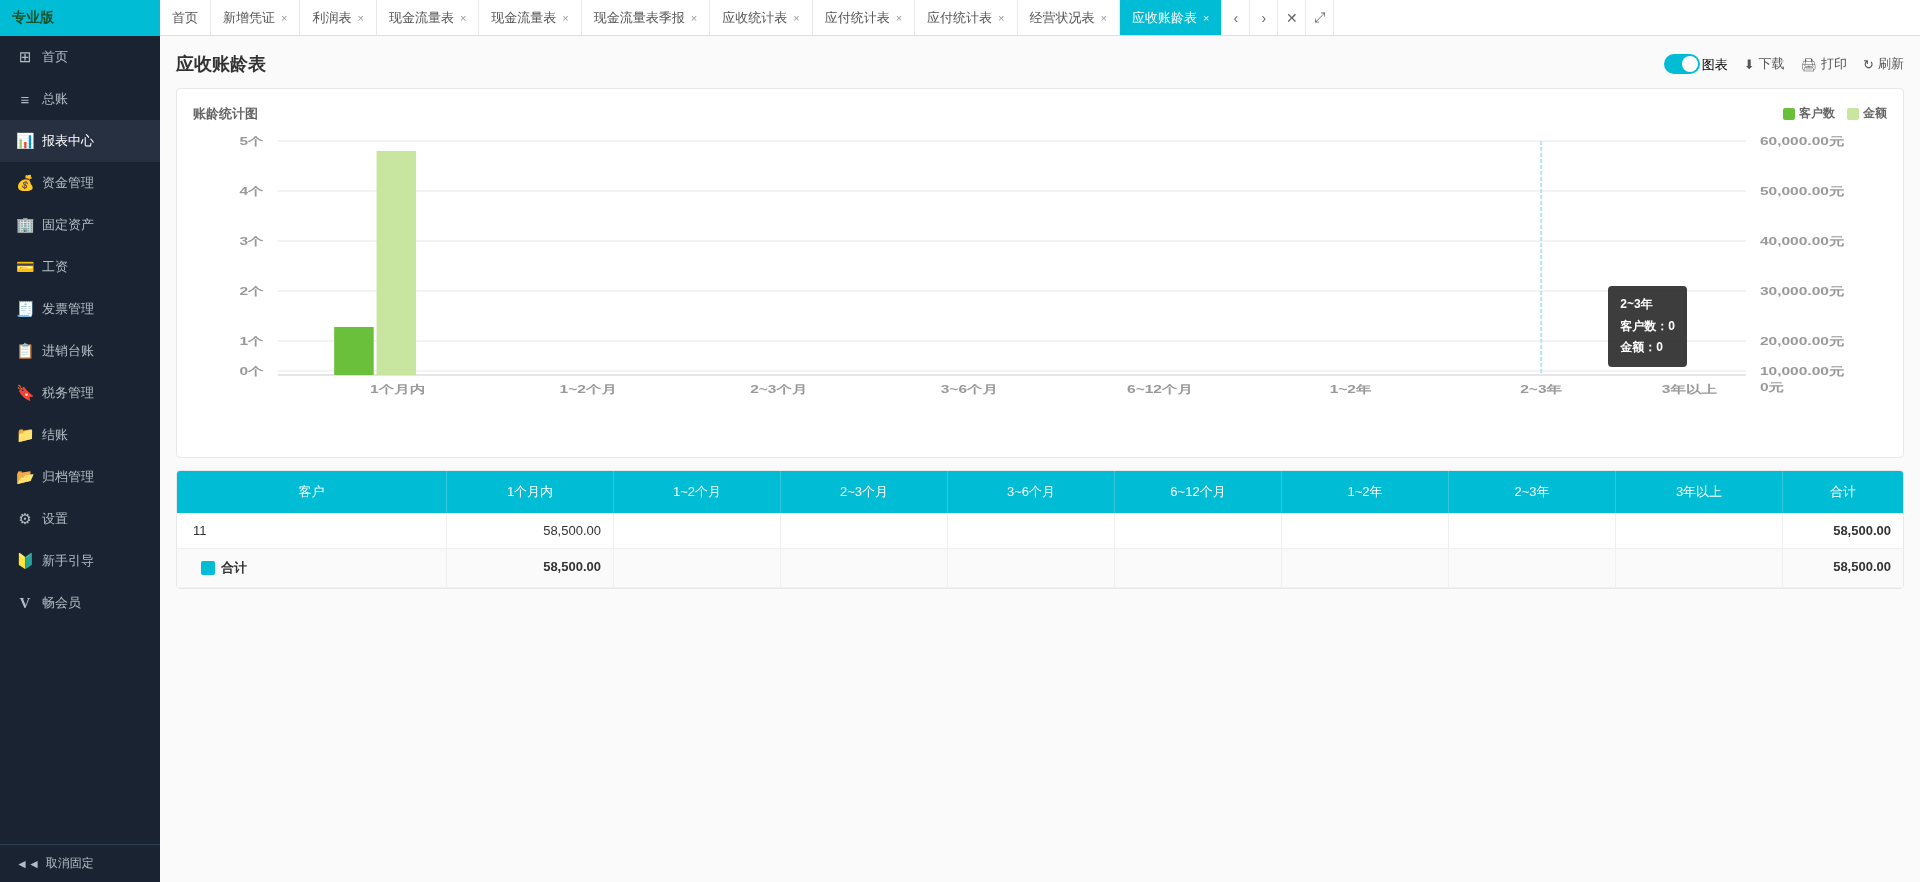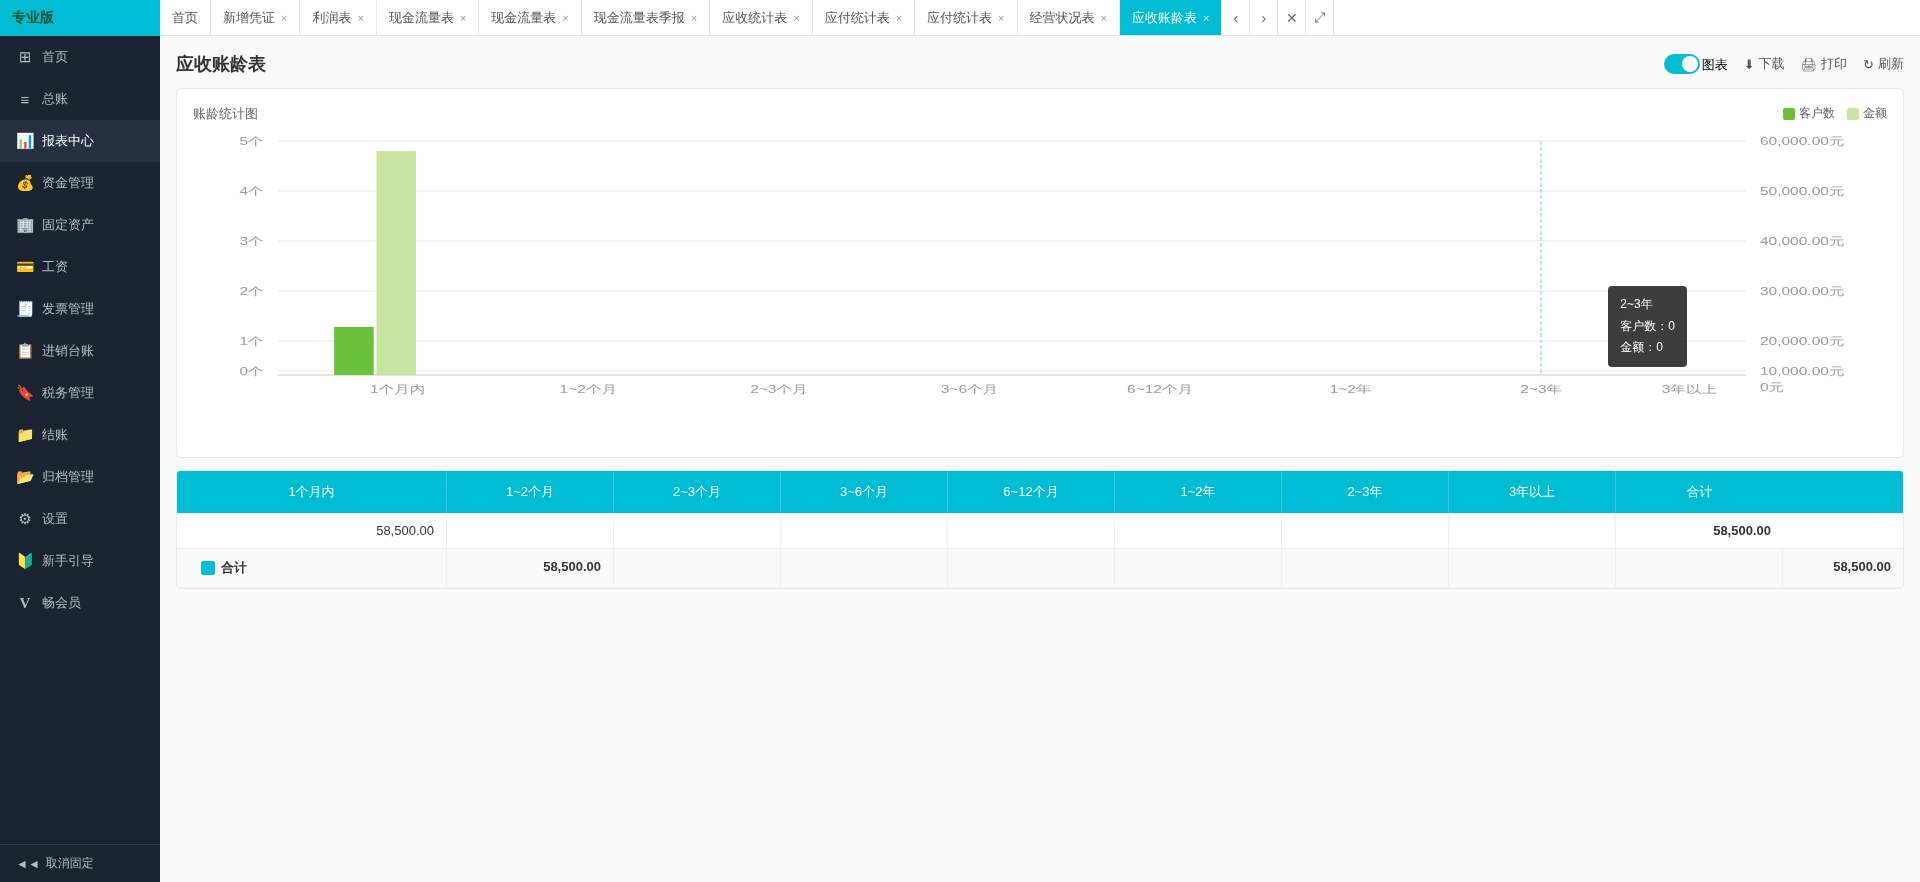--- a/index.html
+++ b/index.html
@@ -163,20 +163,21 @@
     
     .chart-area {
       background: #fff;
       border: 1px solid #e8e8e8;
       border-radius: 4px;
       padding: 16px;
       margin-bottom: 12px;
       position: relative;
       height: 370px;
       flex-shrink: 0;
+      font-weight: bold;
     }
     .chart-title {
       font-size: 13px;
       color: #666;
       margin-bottom: 8px;
     }
     .chart-legend {
       position: absolute;
       top: 16px;
       right: 16px;
@@ -483,32 +484,34 @@
         <div class="chart-tooltip">
           <div>2~3年</div>
           <div><span>客户数</span>：<span>0</span></div>
           <div><span>金额</span>：<span>0</span></div>
         </div>
       </div>
     </div>
 
     <div class="data-table">
       <div class="table-header">
+        <div class="table-header-cell">客户</div>
         <div class="table-header-cell">1个月内</div>
         <div class="table-header-cell">1~2个月</div>
         <div class="table-header-cell">2~3个月</div>
         <div class="table-header-cell">3~6个月</div>
         <div class="table-header-cell">6~12个月</div>
         <div class="table-header-cell">1~2年</div>
         <div class="table-header-cell">2~3年</div>
         <div class="table-header-cell">3年以上</div>
         <div class="table-header-cell">合计</div>
       </div>
 
       <div class="table-row">
+        <div class="table-cell left">11</div>
         <div class="table-cell right">58,500.00</div>
         <div class="table-cell"></div>
         <div class="table-cell"></div>
         <div class="table-cell"></div>
         <div class="table-cell"></div>
         <div class="table-cell"></div>
         <div class="table-cell"></div>
         <div class="table-cell"></div>
         <div class="table-cell right bold">58,500.00</div>
       </div>

